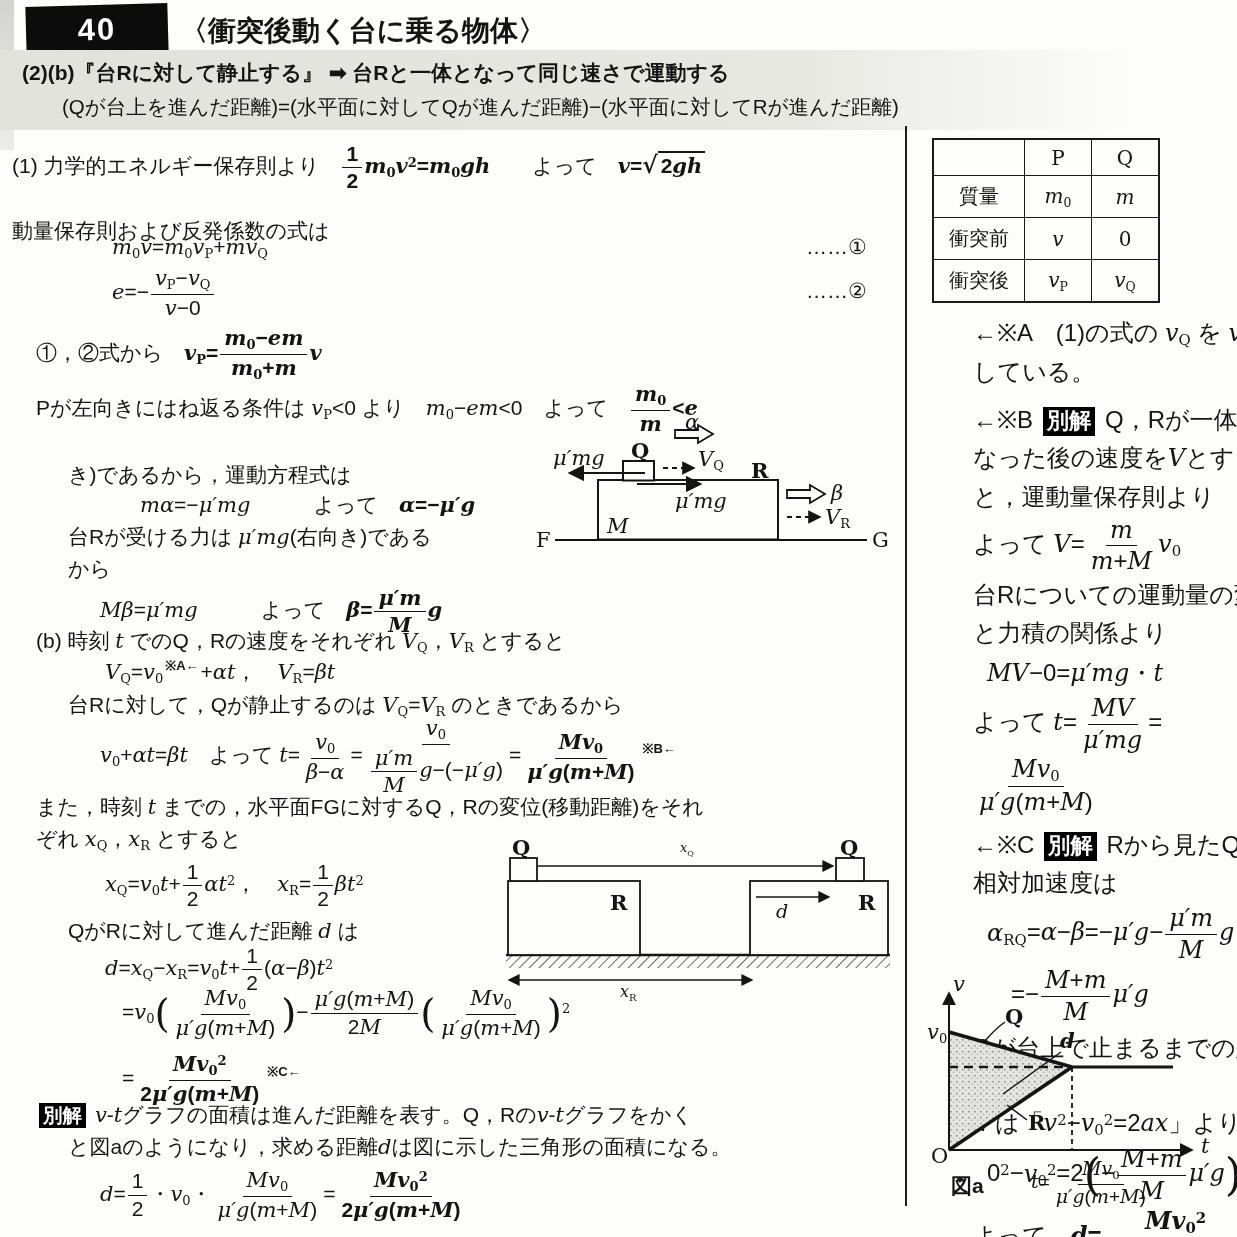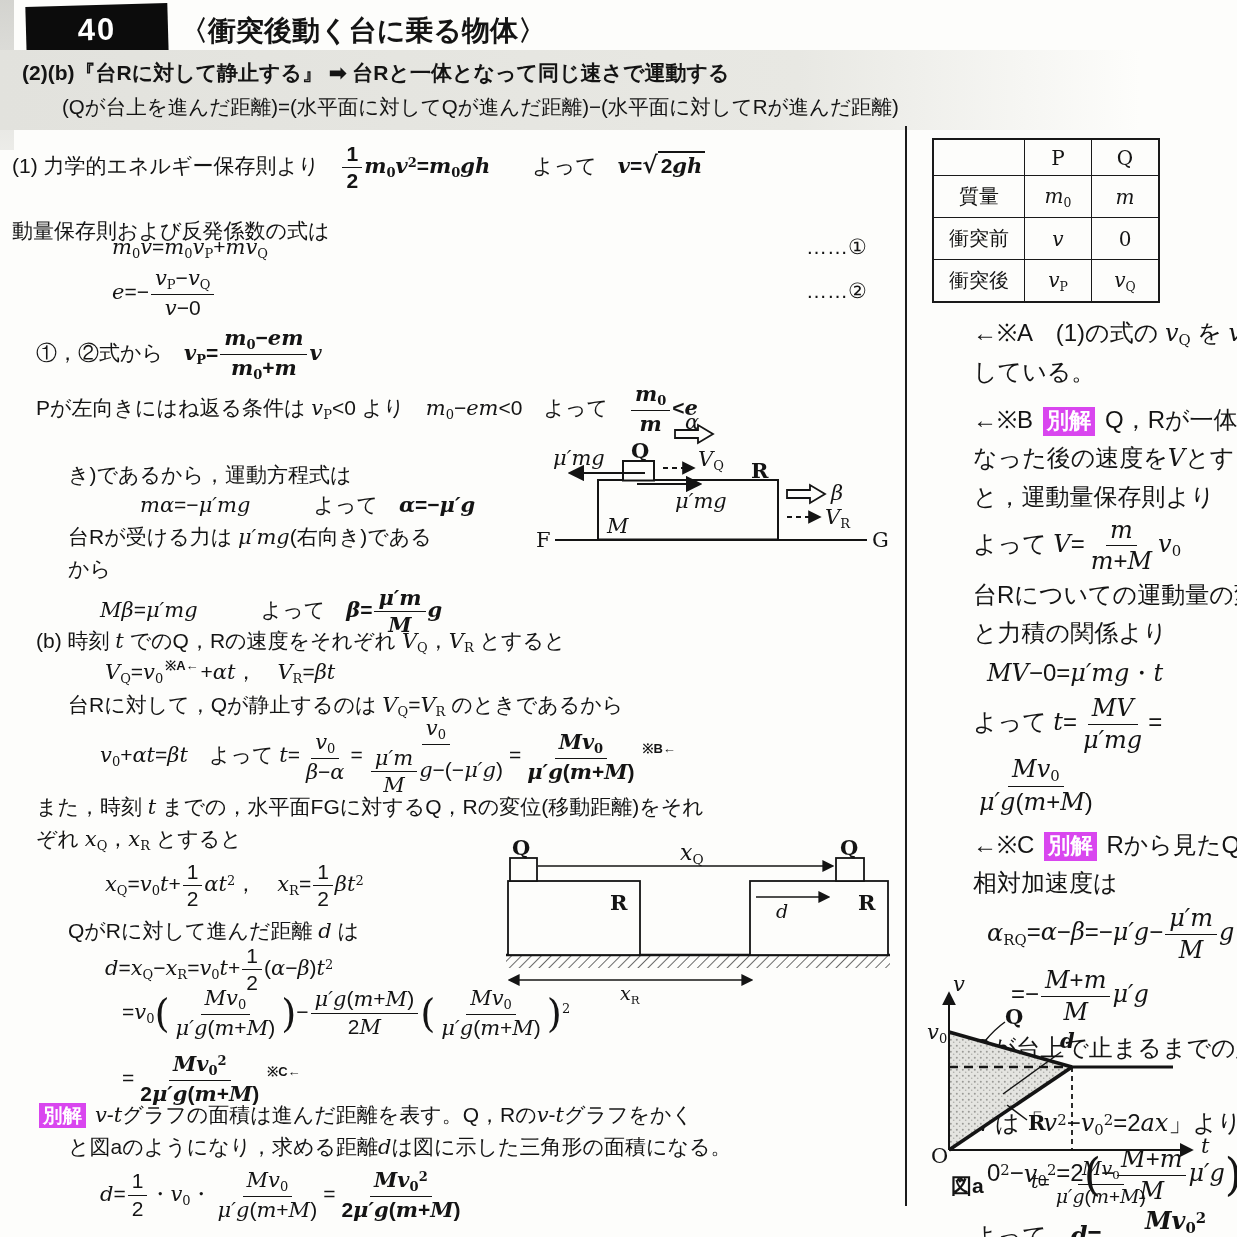--- a/index.html
+++ b/index.html
@@ -18,21 +18,21 @@
         margin:0 2px;line-height:1.15;text-align:center;}
   .frac>.num{padding:0 4px 1px 4px;border-bottom:1.7px solid currentColor;display:inline-block;}
   .frac>.den{padding:1px 4px 0 4px;display:inline-block;}
   .sqrt{display:inline-flex;align-items:stretch;}
   .rad{font-family:"DejaVu Serif",serif;font-size:112%;font-style:normal;}
   .ovl{border-top:2px solid currentColor;padding:0 3px;}
   .bigp{font-size:185%;font-weight:300;vertical-align:middle;line-height:.85;
         font-family:"DejaVu Serif",serif;font-style:normal;}
   .note-sup{font-size:13px;font-weight:bold;font-family:"Liberation Sans",sans-serif;
             vertical-align:9px;letter-spacing:0;margin:0 2px;}
-  .badge{background:#d946ef;color:#fff;font-weight:bold;padding:0 4px 1px 4px;margin:0 3px;
+  .badge{background:#000000;color:#fff;font-weight:bold;padding:0 4px 1px 4px;margin:0 3px;
          font-size:93%;display:inline-block;line-height:1.25;}
   
   #tab40{left:26px;top:5px;width:142px;height:50px;background:#0c0c0c;transform:rotate(-1.6deg);
          display:flex;align-items:center;justify-content:center;color:#fff;
          font-size:31px;font-weight:bold;letter-spacing:2px;}
   #title{left:180px;top:12px;font-size:28px;font-weight:bold;}
   #keyband{left:0;top:50px;width:1140px;height:80px;
            background:linear-gradient(90deg,#e2e2dd 0%,#e8e8e3 70%,rgba(232,232,227,0)100%);}
   #kp1{left:22px;top:60px;font-size:21px;font-weight:bold;}
   #kp2{left:62px;top:94px;font-size:20.5px;}
@@ -199,22 +199,22 @@
       <rect x="336" y="20" width="28" height="23" fill="#fdfdfb" stroke="#141414" stroke-width="1.8"></rect>
       <line x1="38" y1="28" x2="332" y2="28" stroke="#141414" stroke-width="1.6" marker-end="url(#ah2)"></line>
       <line x1="256" y1="59" x2="328" y2="59" stroke="#141414" stroke-width="1.6" marker-end="url(#ah2)"></line>
       <line x1="10" y1="142" x2="251" y2="142" stroke="#141414" stroke-width="1.6" marker-start="url(#ah2)" marker-end="url(#ah2)"></line>
     </svg>
     <span class="dlabel ser bold" style="left:12px;top:-3px;">Q</span>
     <span class="dlabel ser bold" style="left:340px;top:-3px;">Q</span>
     <span class="dlabel ser bold" style="left:110px;top:52px;">R</span>
     <span class="dlabel ser bold" style="left:358px;top:52px;">R</span>
     <span class="dlabel it" style="left:276px;top:62px;font-size:19px;"><span class="mi">d</span></span>
-    <span class="dlabel it" style="left:180px;top:2px;font-size:22px;"><span class="mi">x<sub class="ms">Q</sub></span></span>
-    <span class="dlabel it" style="left:120px;top:144px;font-size:19px;"><span class="mi">x<sub class="ms">R</sub></span></span>
+    <span class="dlabel it" style="left:180px;top:2px;font-size:13px;"><span class="mi">x<sub class="ms">Q</sub></span></span>
+    <span class="dlabel it" style="left:120px;top:144px;font-size:16px;"><span class="mi">x<sub class="ms">R</sub></span></span>
   </div>
 
   <div class="line" style="left:36px;top:1102px;">
     <span class="badge">別解</span>
     <span><span class="mi">v</span><span class="t">-</span><span class="mi">t</span><span class="t">グラフの面積は進んだ距離を表す。Q，Rの</span><span class="mi">v</span><span class="t">-</span><span class="mi">t</span><span class="t">グラフをかく</span></span>
   </div>
   <div class="line" style="left:68px;top:1134px;"><span class="t">と図aのようになり，求める距離</span><span class="mi">d</span><span class="t">は図に示した三角形の面積になる。</span></div>
   <div class="line" style="left:100px;top:1168px;"><span class="mi">d</span><span class="t">=</span><span class="frac">
         <span class="num"><span class="t">1</span></span>
         <span class="den"><span class="t">2</span></span>

